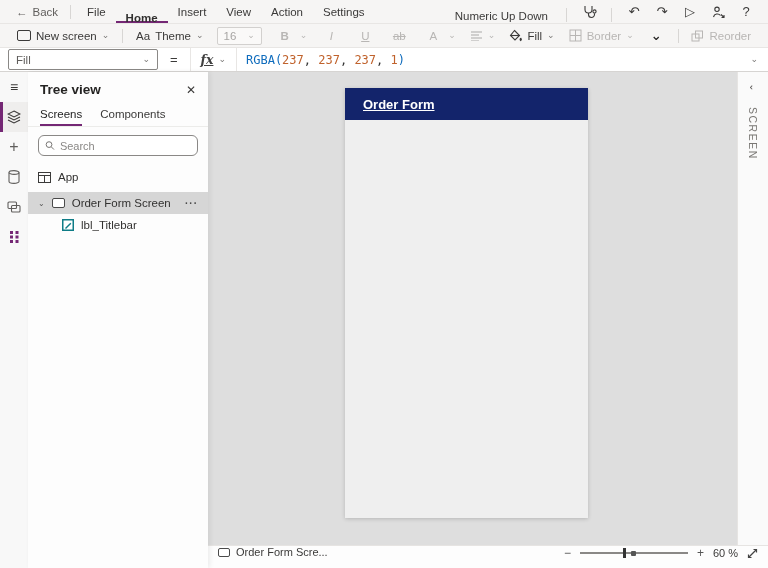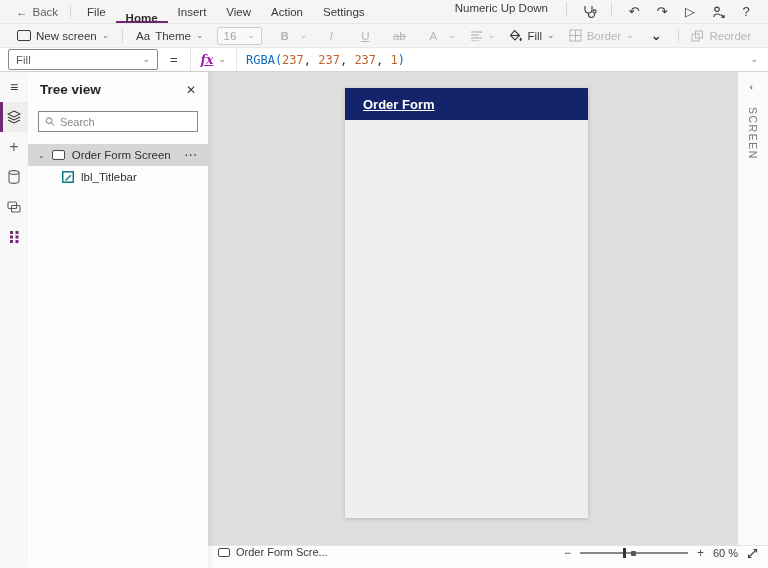--- a/index.html
+++ b/index.html
@@ -8,21 +8,21 @@
   .chev { font-size:9px; color:#7a7876; line-height:1; }
   .dis  { color:#b8b6b4 !important; }
   .vdiv { width:1px; height:14px; background:#d8d6d4; margin:0 6px; }
 
   
   .menubar { height:23px; background:#f6f5f4; display:flex; align-items:center;
     padding:0 10px; font-size:11.5px; }
   .menubar .mi { padding:0 10px; height:100%; display:flex; align-items:center; cursor:default; }
   .menubar .back { display:flex; align-items:center; gap:5px; padding:0 6px; color:#605e5c; }
   .menubar .active { font-weight:bold; color:#323130; border-bottom:2px solid var(--accent); padding-top:15px; }
-  .menu-right { margin-left:auto; display:flex; align-items:flex-start; gap:4px; }
+  .menu-right { margin-left:auto; display:flex; align-items:flex-end; gap:4px; }
   .icon-btn { width:24px; height:20px; display:flex; align-items:center; justify-content:center;
     font-size:13px; color:#3b3a39; }
 
   
   .ribbon { height:24px; background:#f6f5f4; border-top:1px solid #e8e6e4;
     display:flex; align-items:center; padding:0 10px; font-size:11.5px; gap:0; }
   .rbtn { display:flex; align-items:center; gap:5px; padding:0 7px; height:100%; white-space:nowrap; }
   .scr-ic { width:14px; height:11px; border:1.4px solid #3b3a39; border-radius:2px; }
   .fsize { width:52px; height:18px; border:1px solid #d2d0ce; background:#faf9f8; border-radius:2px;
     display:flex; align-items:center; justify-content:space-between; padding:0 6px; color:#a8a6a4; margin:0 6px; }
@@ -33,21 +33,21 @@
   .morechev { font-size:13px; font-weight:bold; color:#252423; padding:0 10px; }
 
   
   .formulabar { height:25px; background:#fff; border-top:1px solid #e8e6e4; border-bottom:1px solid #d6d4d2;
     display:flex; align-items:center; font-size:11.5px; }
   .propdd { width:150px; height:21px; border:1px solid #8a8886; border-radius:2px; margin-left:8px;
     display:flex; align-items:center; justify-content:space-between; padding:0 7px; color:#605e5c; background:#fff; }
   .eq { font-size:13px; color:#3b3a39; padding:0 12px; }
   .fxbox { display:flex; align-items:center; gap:5px; padding:0 10px; height:100%;
     border-left:1px solid #e8e6e4; border-right:1px solid #e8e6e4; }
-  .fx { font-family:"DejaVu Serif",serif; font-style:italic; font-size:12.5px; font-weight:bold; color:#a21caf;text-decoration:underline; }
+  .fx { font-family:"DejaVu Serif",serif; font-style:italic; font-size:12.5px; font-weight:bold; color:#404040;text-decoration:underline; }
   .formula { font-family:"DejaVu Sans Mono","Liberation Mono",monospace; font-size:12px; padding-left:9px;
     flex:1; display:flex; align-items:center; }
   .tok-fn  { color:var(--fn-color); }
   .tok-num { color:var(--num-color); }
   .tok-pn  { color:#333; white-space:pre; }
   .fb-chev { padding:0 10px; }
 
   
   .main { display:flex; height:496px; }
 
@@ -59,21 +59,21 @@
   .plus { font-size:16px; color:#605e5c; font-weight:400; }
 
   .treepanel { width:180px; background:#fdfdfd; box-shadow:2px 0 5px rgba(0,0,0,.07);
     z-index:2; display:flex; flex-direction:column; font-size:11.5px; }
   .tp-head { display:flex; align-items:center; justify-content:space-between; padding:10px 12px 6px 12px;gap:40px; }
   .tp-title { font-size:13.5px; font-weight:bold; color:#252423; }
   .tp-close { font-size:12px; color:#3b3a39; }
   .tp-tabs { display:flex; gap:18px; padding:2px 12px 0 12px; border-bottom:1px solid #ececea; }
   .tp-tab { padding:3px 0 4px 0; color:#3b3a39; }
   .tp-tab.sel { color:#242424; border-bottom:2px solid var(--accent); }
-  .searchbox { margin:8px 10px; height:21px; border:1px solid #8a8886; border-radius:0; background:#fff;
+  .searchbox { margin:8px 10px; height:21px; border:1px solid #8a8886; border-radius:6px; background:#fff;
     display:flex; align-items:center; gap:5px; padding:0 6px; }
   .searchbox input { border:none; outline:none; width:100%; font-size:11px; color:#323130;
     font-family:"Liberation Sans",sans-serif; background:transparent; }
   .searchbox input::placeholder { color:#8a8886; }
   .tree-row { height:22px; display:flex; align-items:center; gap:7px; padding:0 10px; color:#323130; }
   .tree-row.sel { background:#d6d6d6; }
   .tiny-scr { width:13px; height:10px; border:1.2px solid #4a4a4a; border-radius:2px; background:#fff; flex:none; }
   .row-chev { font-size:8px; color:#555; }
   .ellipsis { margin-left:auto; color:#4a4a4a; letter-spacing:1px; font-weight:bold; font-size:10px; }
   .child-indent { padding-left:34px; }
@@ -282,26 +282,38 @@
           <rect x="5.5" y="9" width="3" height="3"></rect>
       </svg>
     </div>
   </div>
 
   <div class="treepanel">
     <div class="tp-head">
       <span class="tp-title">Tree view</span>
       <span class="tp-close">✕</span>
     </div>
+    <div class="tp-tabs">
+      <span class="tp-tab sel">Screens</span>
+      <span class="tp-tab">Components</span>
+    </div>
     <div class="searchbox">
       <svg width="11" height="11" viewBox="0 0 11 11" fill="none" stroke="#767472" stroke-width="1.1">
         <circle cx="4.5" cy="4.5" r="3.2"></circle>
           <line x1="7" y1="7" x2="10" y2="10"></line>
       </svg>
       <input placeholder="Search" style="">
+    </div>
+    <div class="tree-row" style="margin-top:2px;">
+      <svg width="13" height="11" viewBox="0 0 13 11" fill="none" stroke="#3b3a39" stroke-width="1">
+        <rect x="0.5" y="0.5" width="12" height="10"></rect>
+          <line x1="0.5" y1="3.5" x2="12.5" y2="3.5"></line>
+          <line x1="6.5" y1="3.5" x2="6.5" y2="10.5"></line>
+      </svg>
+      <span>App</span>
     </div>
     <div class="tree-row sel" style="margin-top:4px;">
       <span class="row-chev">⌄</span>
       <span class="tiny-scr"></span>
       <span>Order Form Screen</span>
       <span class="ellipsis">···</span>
     </div>
     <div class="tree-row child-indent">
       <svg width="12" height="12" viewBox="0 0 12 12">
         <rect x="0.75" y="0.75" width="10.5" height="10.5" fill="#fff" stroke="#0e7c86" stroke-width="1.5"></rect>

